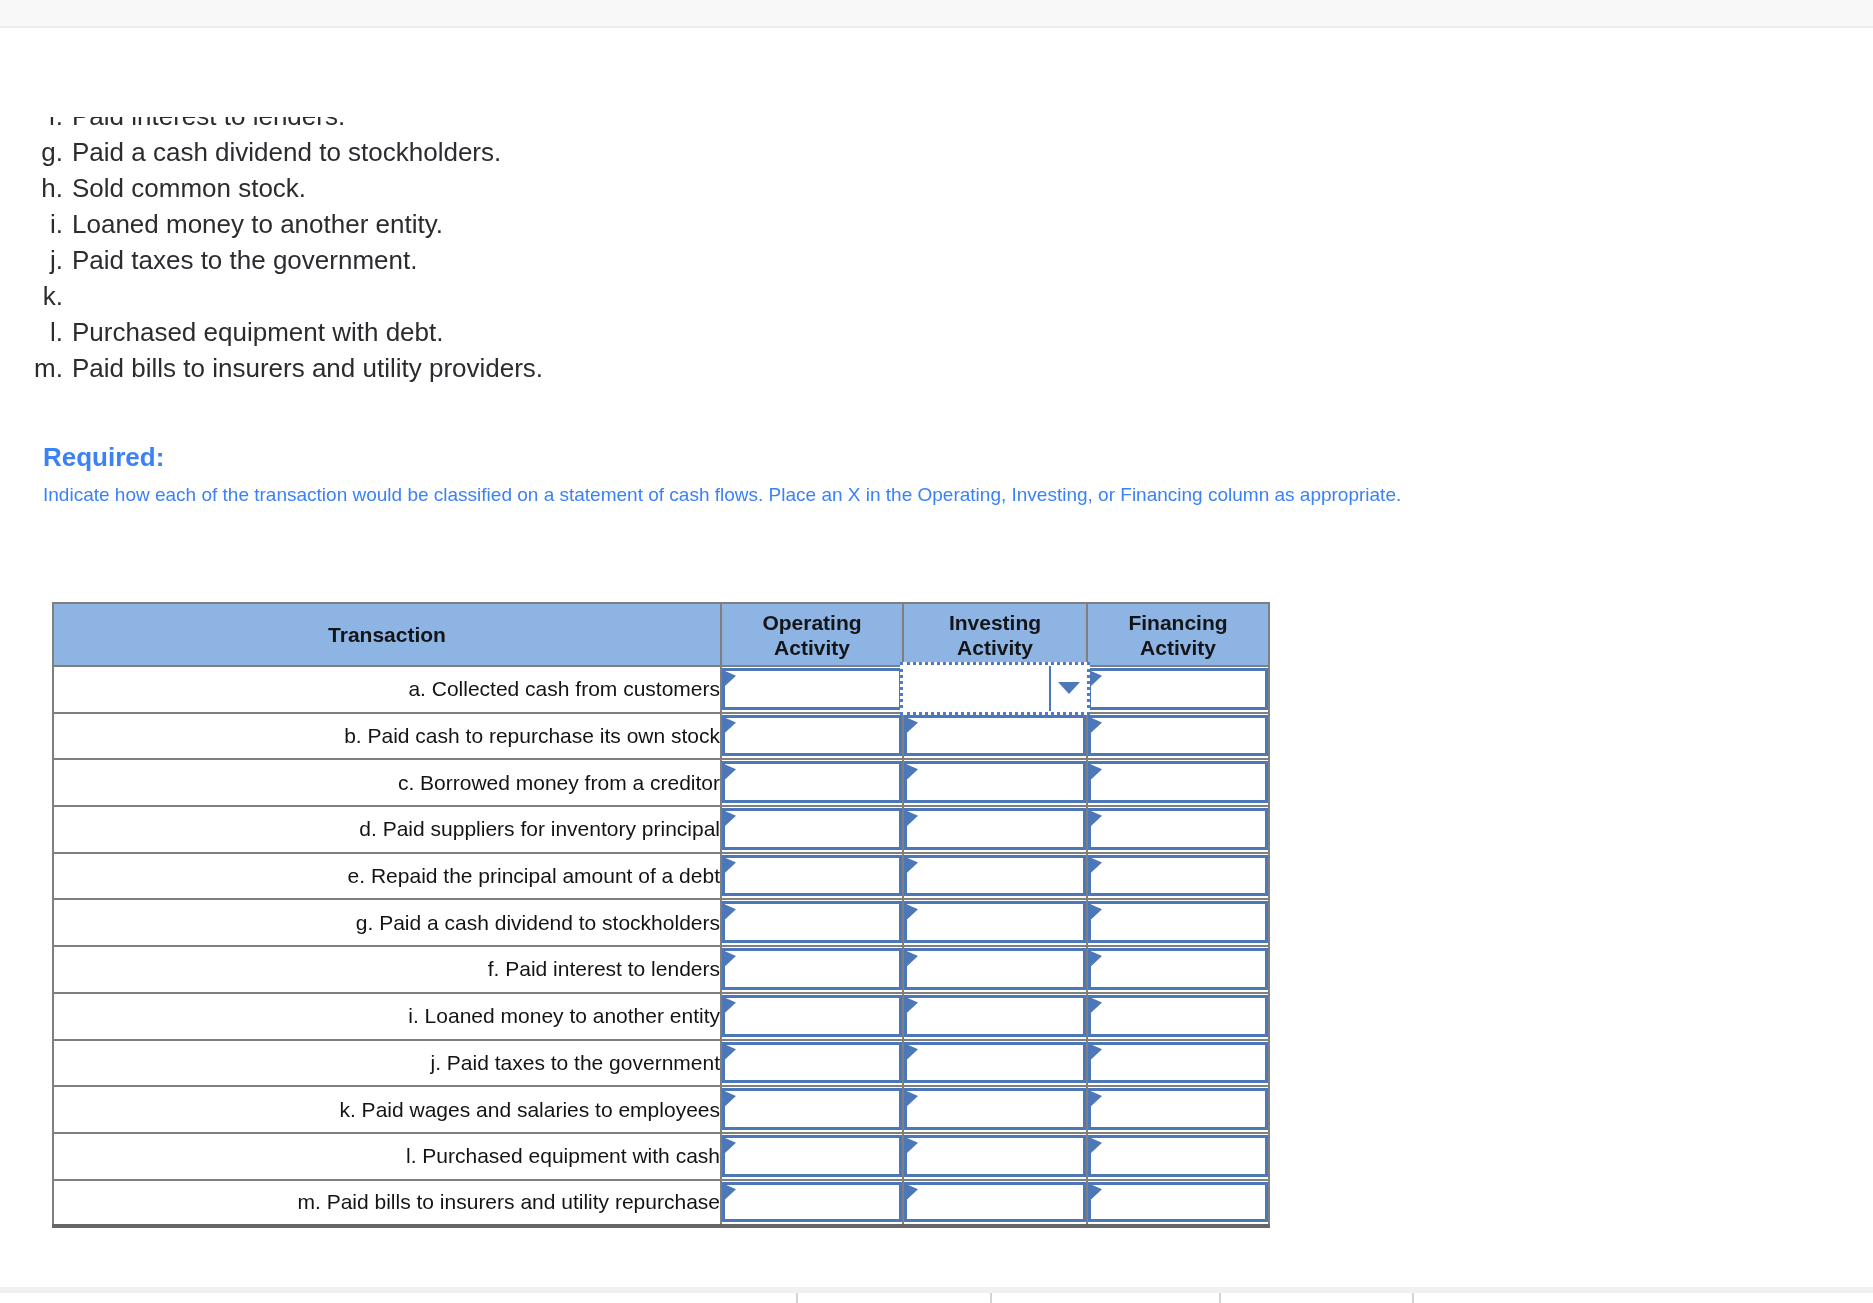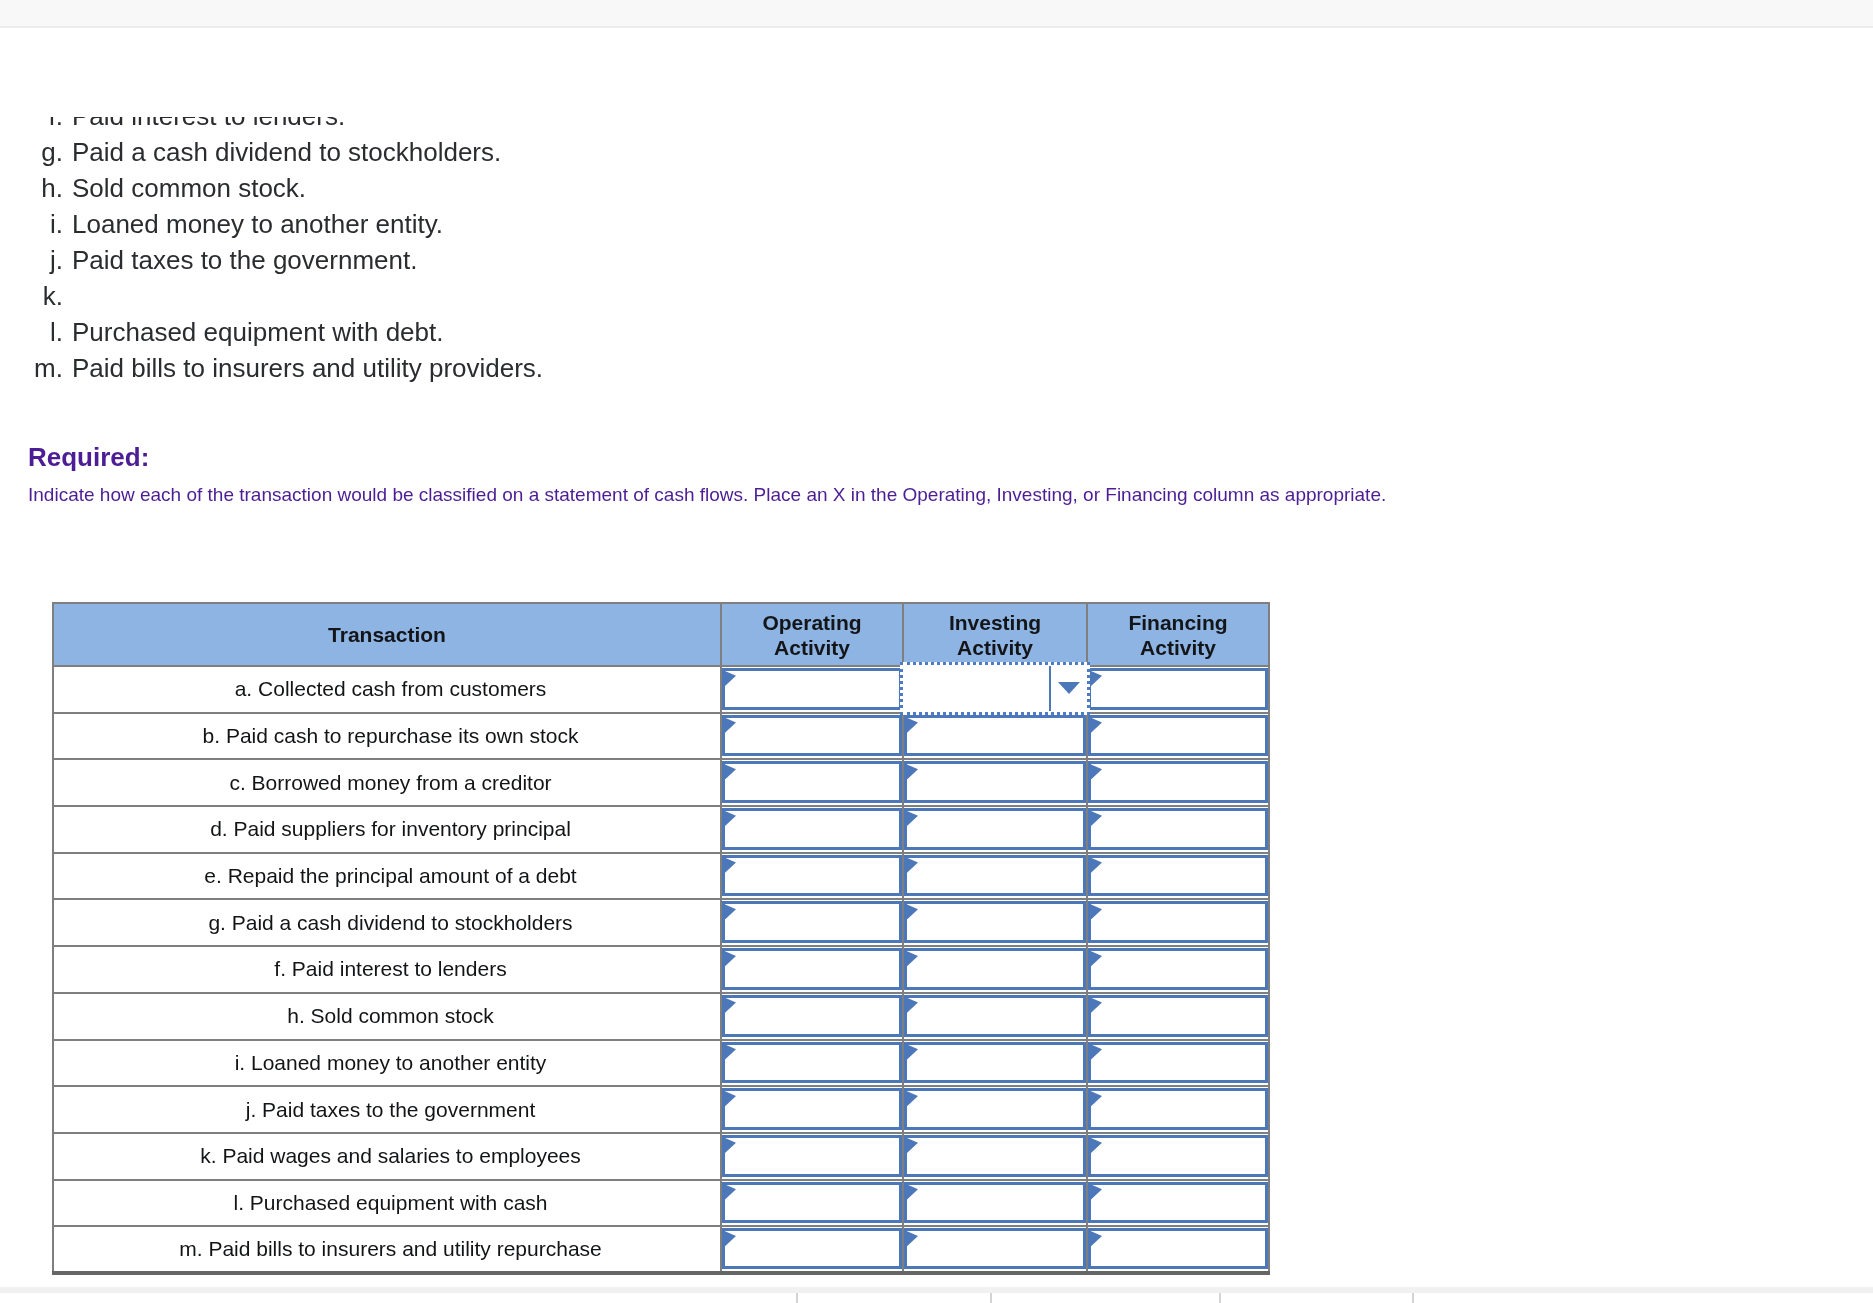--- a/index.html
+++ b/index.html
@@ -13,32 +13,32 @@
     border-bottom:2px solid #ececee;box-sizing:border-box}
 
   
   .intro{position:absolute;left:30px;top:98px;font-size:26px;line-height:36px;color:#2a2c2f}
   .intro-row{display:flex;white-space:nowrap}
   .intro-label{display:inline-block;min-width:33px;text-align:right;margin-right:9px;flex:none}
   
   .clipmask{position:absolute;left:0;top:30px;width:100%;height:87px;background:#ffffff;z-index:6}
 
   
-  .required{position:absolute;left:28px;top:438px;color:#4c1d95}
+  .required{position:absolute;left:43px;top:438px;color:#3b82f6}
   .required .rq-h{font-size:26px;font-weight:bold;line-height:38px;margin:0}
   .required .rq-i{font-size:19px;line-height:37px;width:1795px}
 
   
   .qtable{position:absolute;left:52px;top:602px;width:1216px;border-collapse:collapse;table-layout:fixed}
   .qtable th,.qtable td{border:2px solid #7f7f7f;padding:0;box-sizing:border-box}
   .qtable th{background:#8db4e2;color:#141518;font-size:21px;font-weight:bold;height:63px;
     text-align:center;vertical-align:middle;line-height:25px}
   .hdrw{display:inline-block;width:112px}
   .qtable td{height:46.7px;vertical-align:middle;background:#ffffff}
-  .qtable td.txn{font-size:21px;color:#131416;padding-left:7px;text-align:center}
+  .qtable td.txn{font-size:21px;color:#131416;padding-left:7px;text-align:right}
   .qtable td.ans{position:relative}
   .qtable tr.lastrow td{border-bottom:4px solid #666666}
 
   
   .cellbox{position:absolute;left:0;right:0;top:1px;bottom:2px;border:3px solid #4c77b8;background:#fff}
   .flag{position:absolute;left:0;top:0;width:11px;height:15px;background:#4c77b8;
     -webkit-clip-path:polygon(0 0,100% 32%,0 100%);clip-path:polygon(0 0,100% 32%,0 100%)}
   .val{position:absolute;left:6px;top:50%;transform:translateY(-50%);font-size:20px;color:#131416}
 
   
@@ -267,41 +267,20 @@
           </div>
         </td>
     <td class="ans">
           <div class="cellbox">
             <span class="flag"></span>
             <span class="val"></span>
           </div>
         </td>
   </tr>
 
-  <tr>
-    <td class="txn">h. Sold common stock</td>
-    <td class="ans">
-          <div class="cellbox">
-            <span class="flag"></span>
-            <span class="val"></span>
-          </div>
-        </td>
-    <td class="ans">
-          <div class="cellbox">
-            <span class="flag"></span>
-            <span class="val"></span>
-          </div>
-        </td>
-    <td class="ans">
-          <div class="cellbox">
-            <span class="flag"></span>
-            <span class="val"></span>
-          </div>
-        </td>
-  </tr>
 
   <tr>
     <td class="txn">i. Loaned money to another entity</td>
     <td class="ans">
           <div class="cellbox">
             <span class="flag"></span>
             <span class="val"></span>
           </div>
         </td>
     <td class="ans">

